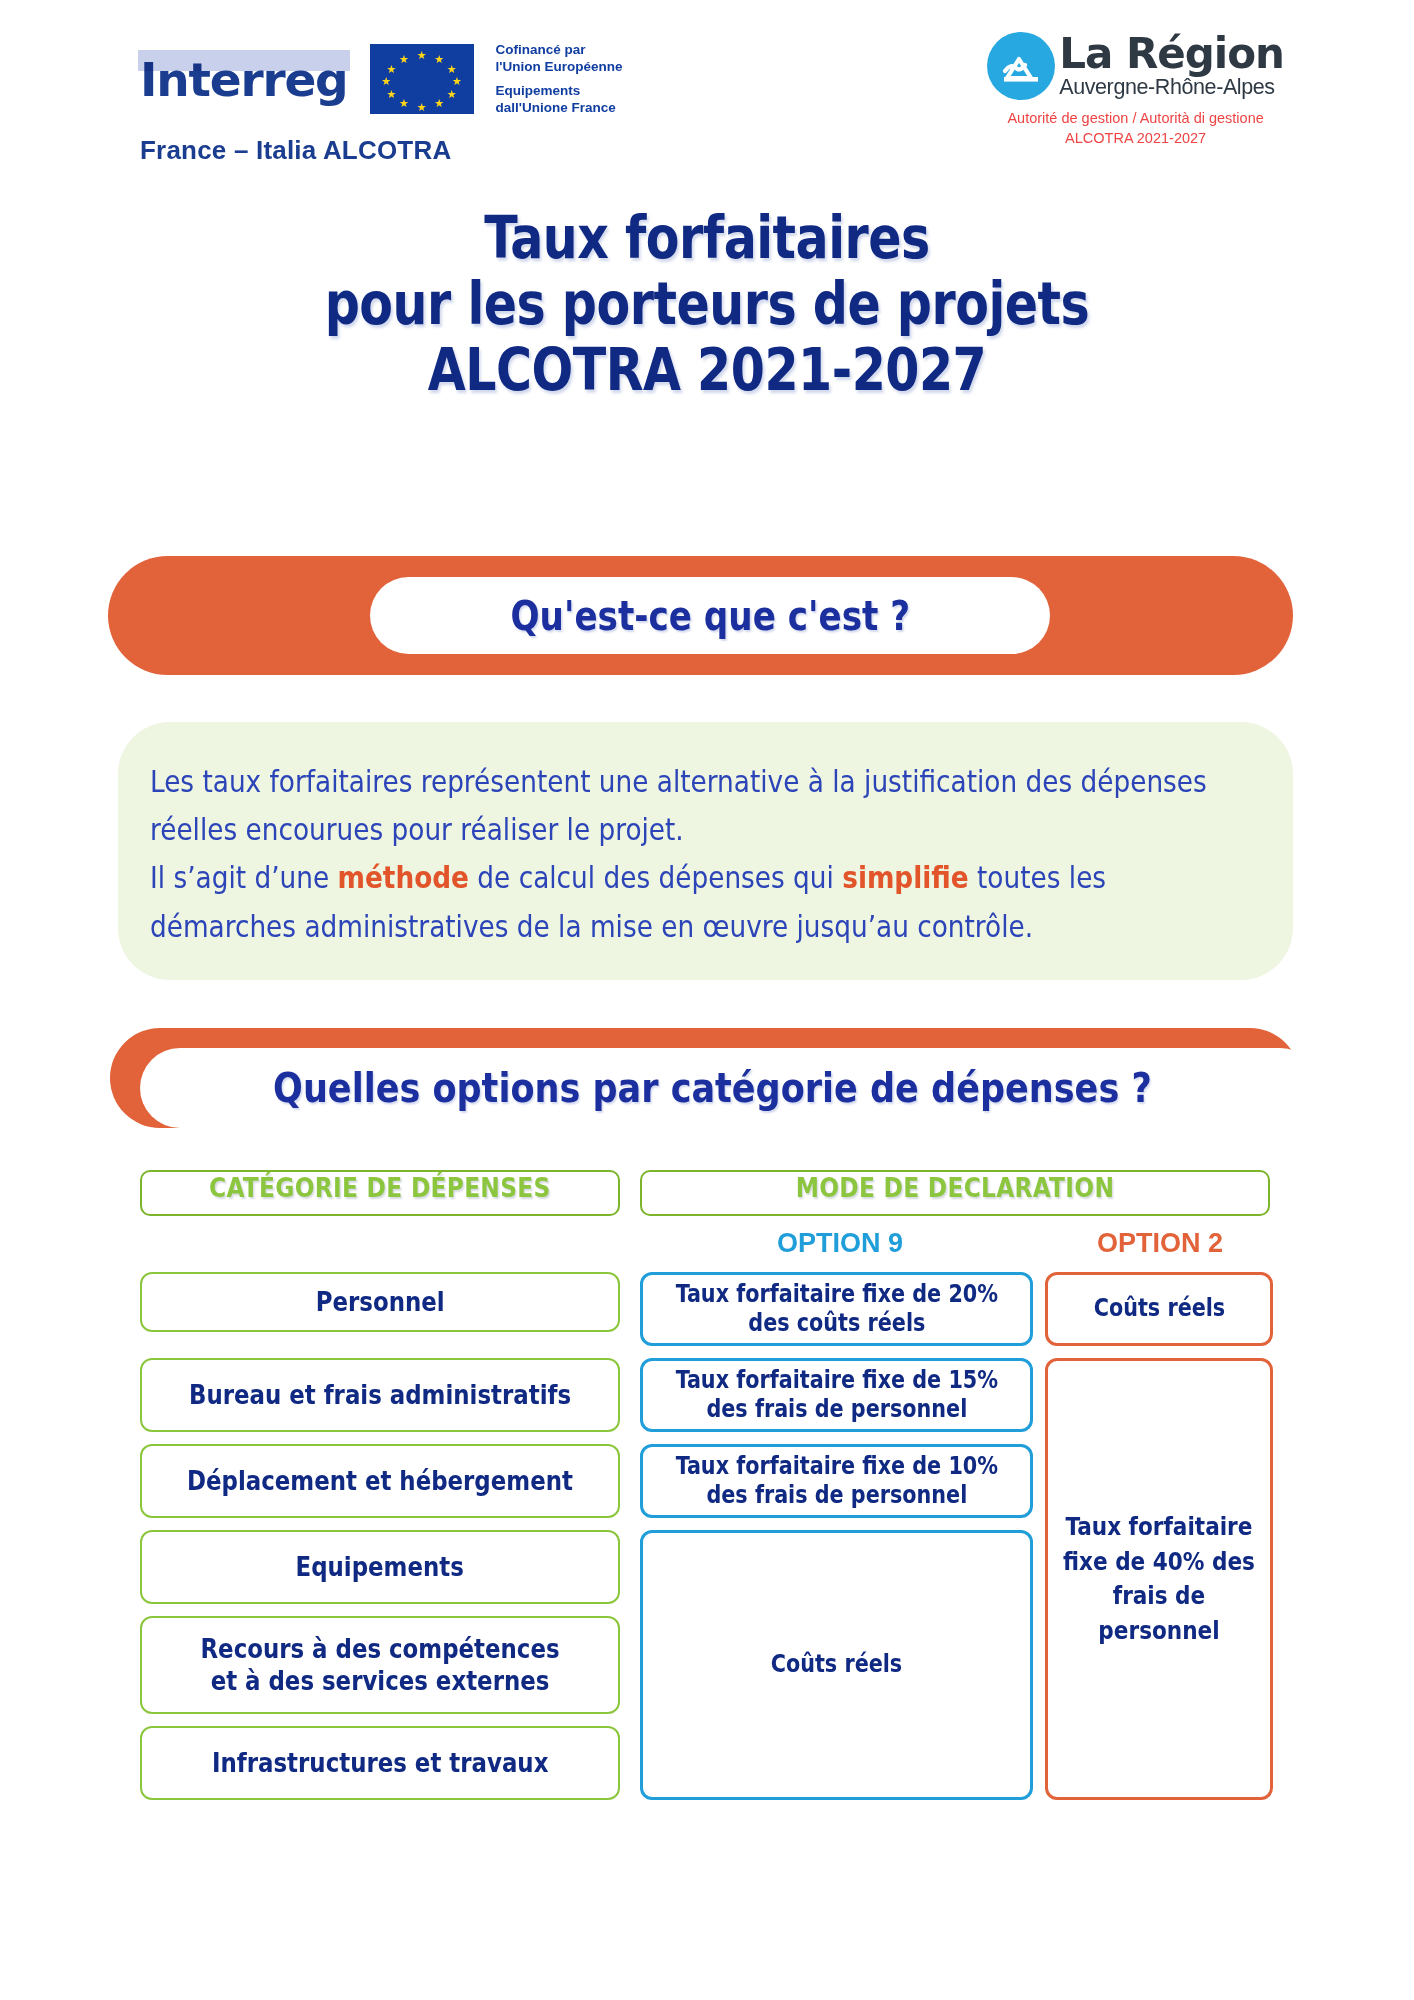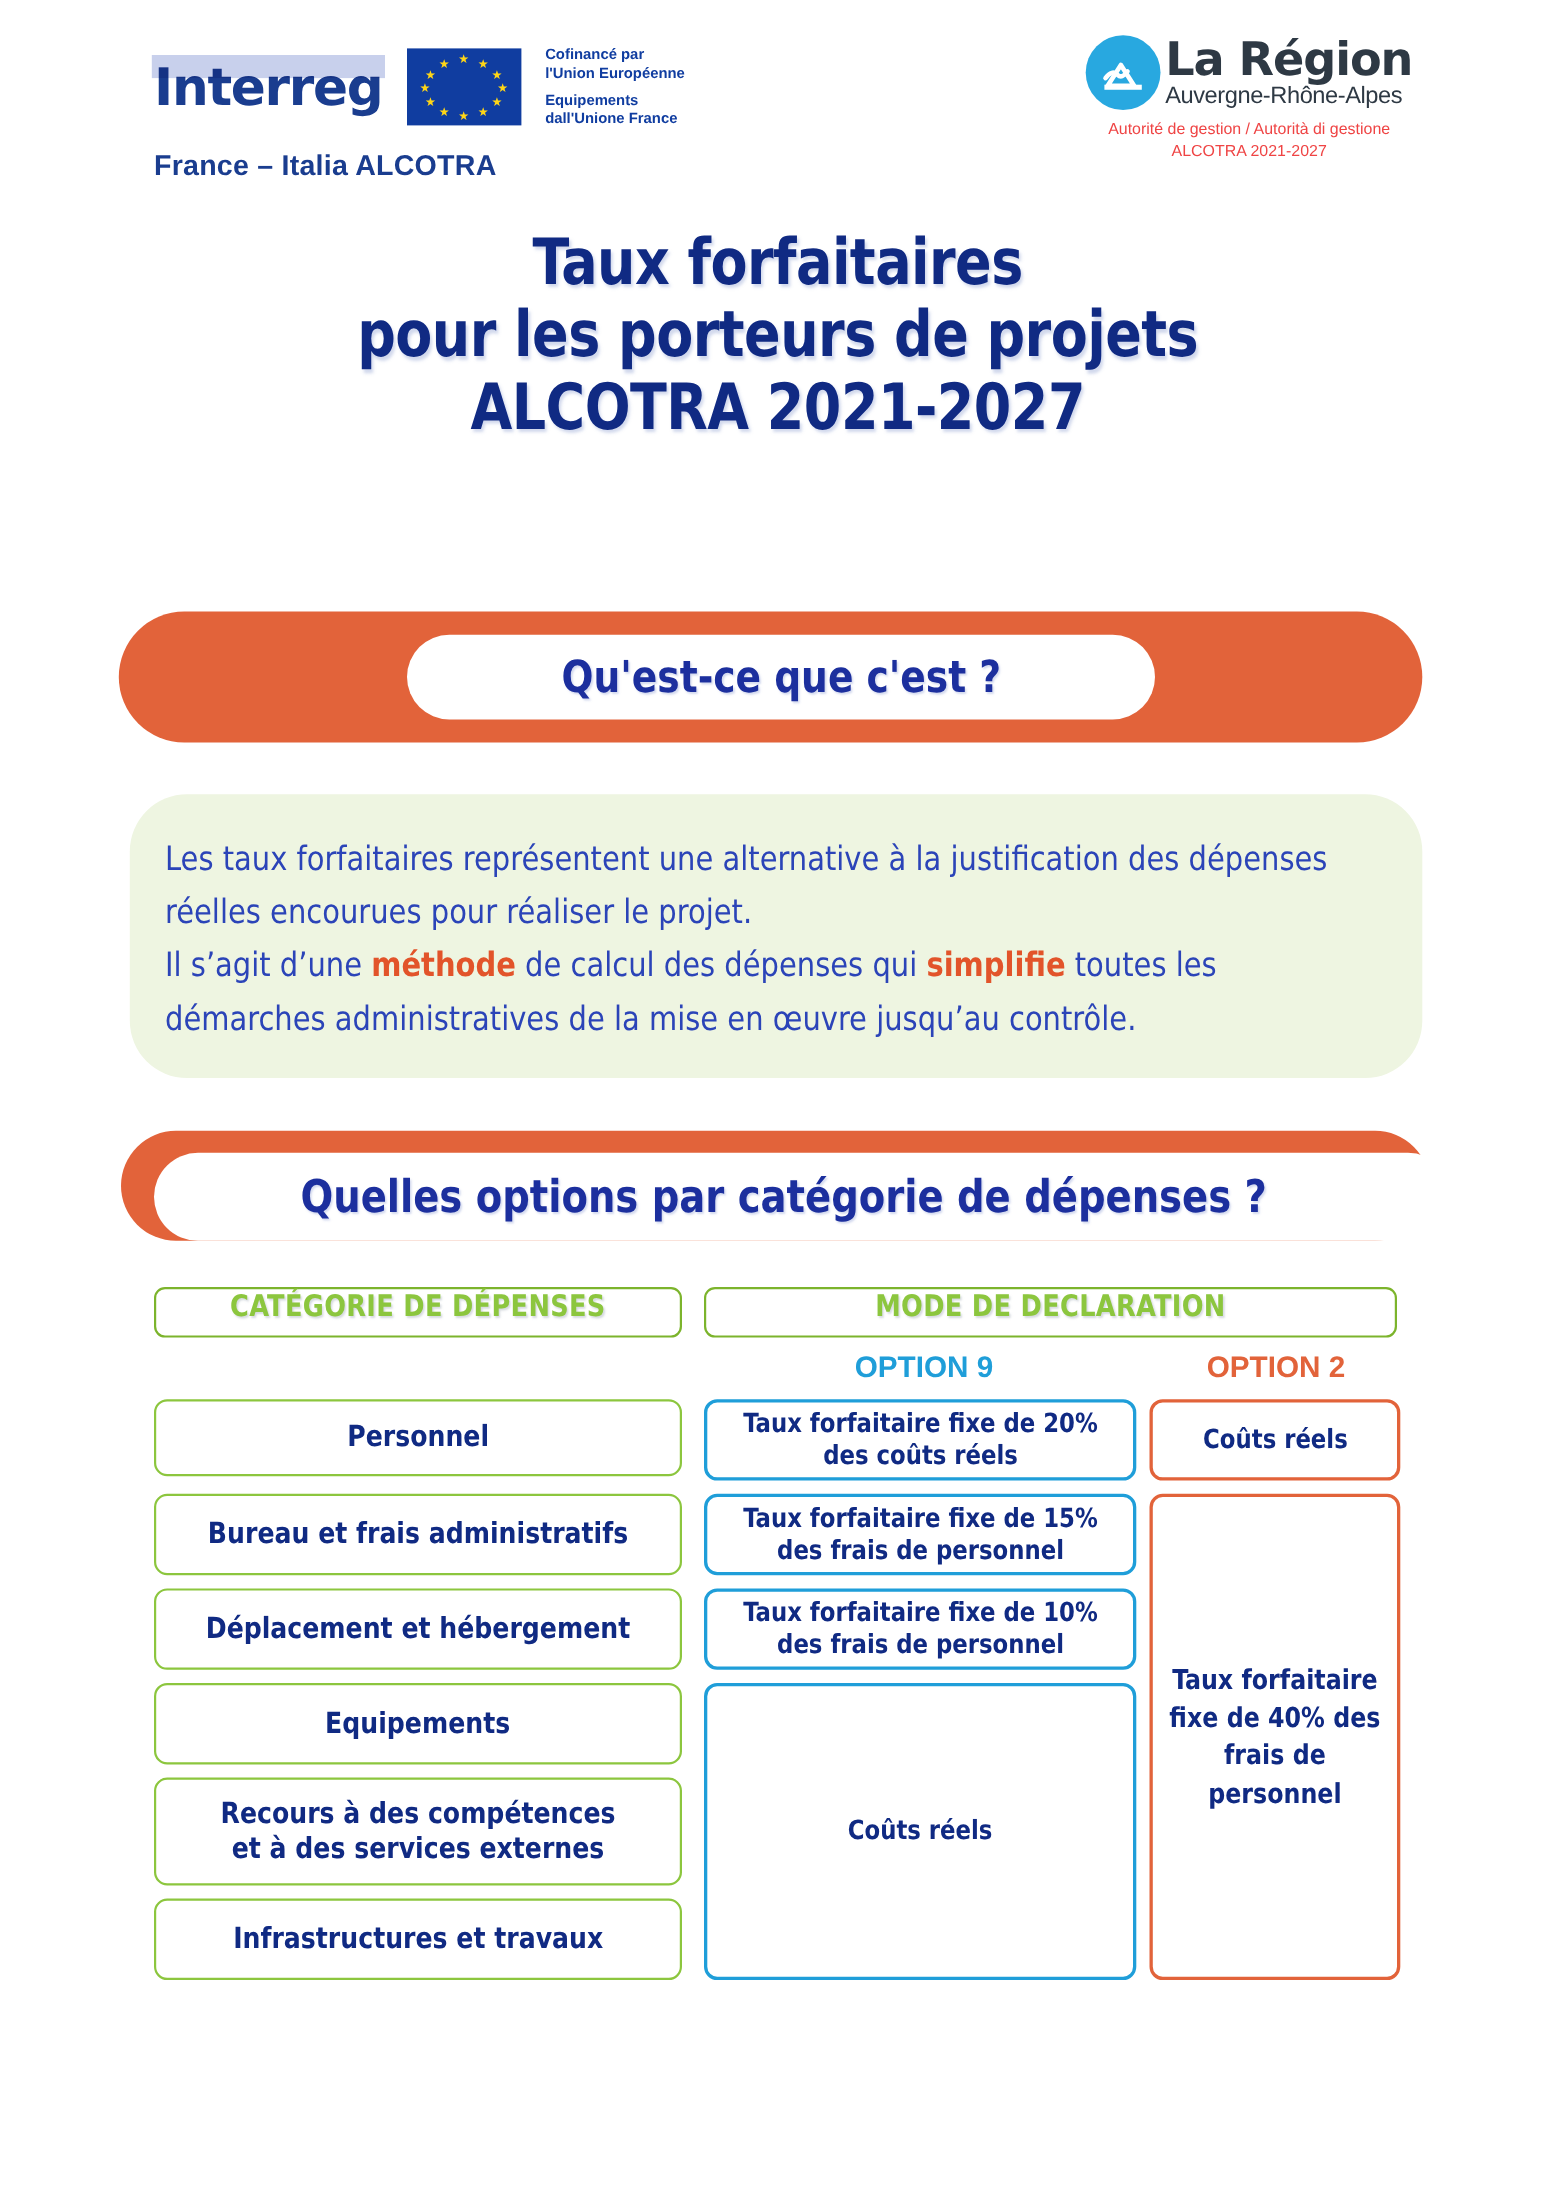--- a/index.html
+++ b/index.html
@@ -398,21 +398,21 @@
     <div class="col-head" id="head-cat">
       <span>CATÉGORIE DE DÉPENSES</span>
     </div>
     <div class="col-head" id="head-mode">
       <span>MODE DE DECLARATION</span>
     </div>
 
     <div class="opt-label" id="opt1-label">OPTION 9</div>
     <div class="opt-label" id="opt2-label">OPTION 2</div>
 
-    <div class="cell cat-cell" style="top:102px;height:70px;">
+    <div class="cell cat-cell" style="top:102px;height:60px;">
         <span>Personnel</span>
       </div>
     <div class="cell cat-cell" style="top:188px;height:74px;">
         <span>Bureau et frais administratifs</span>
       </div>
     <div class="cell cat-cell" style="top:274px;height:74px;">
         <span>Déplacement et hébergement</span>
       </div>
     <div class="cell cat-cell" style="top:360px;height:74px;">
         <span>Equipements</span>

